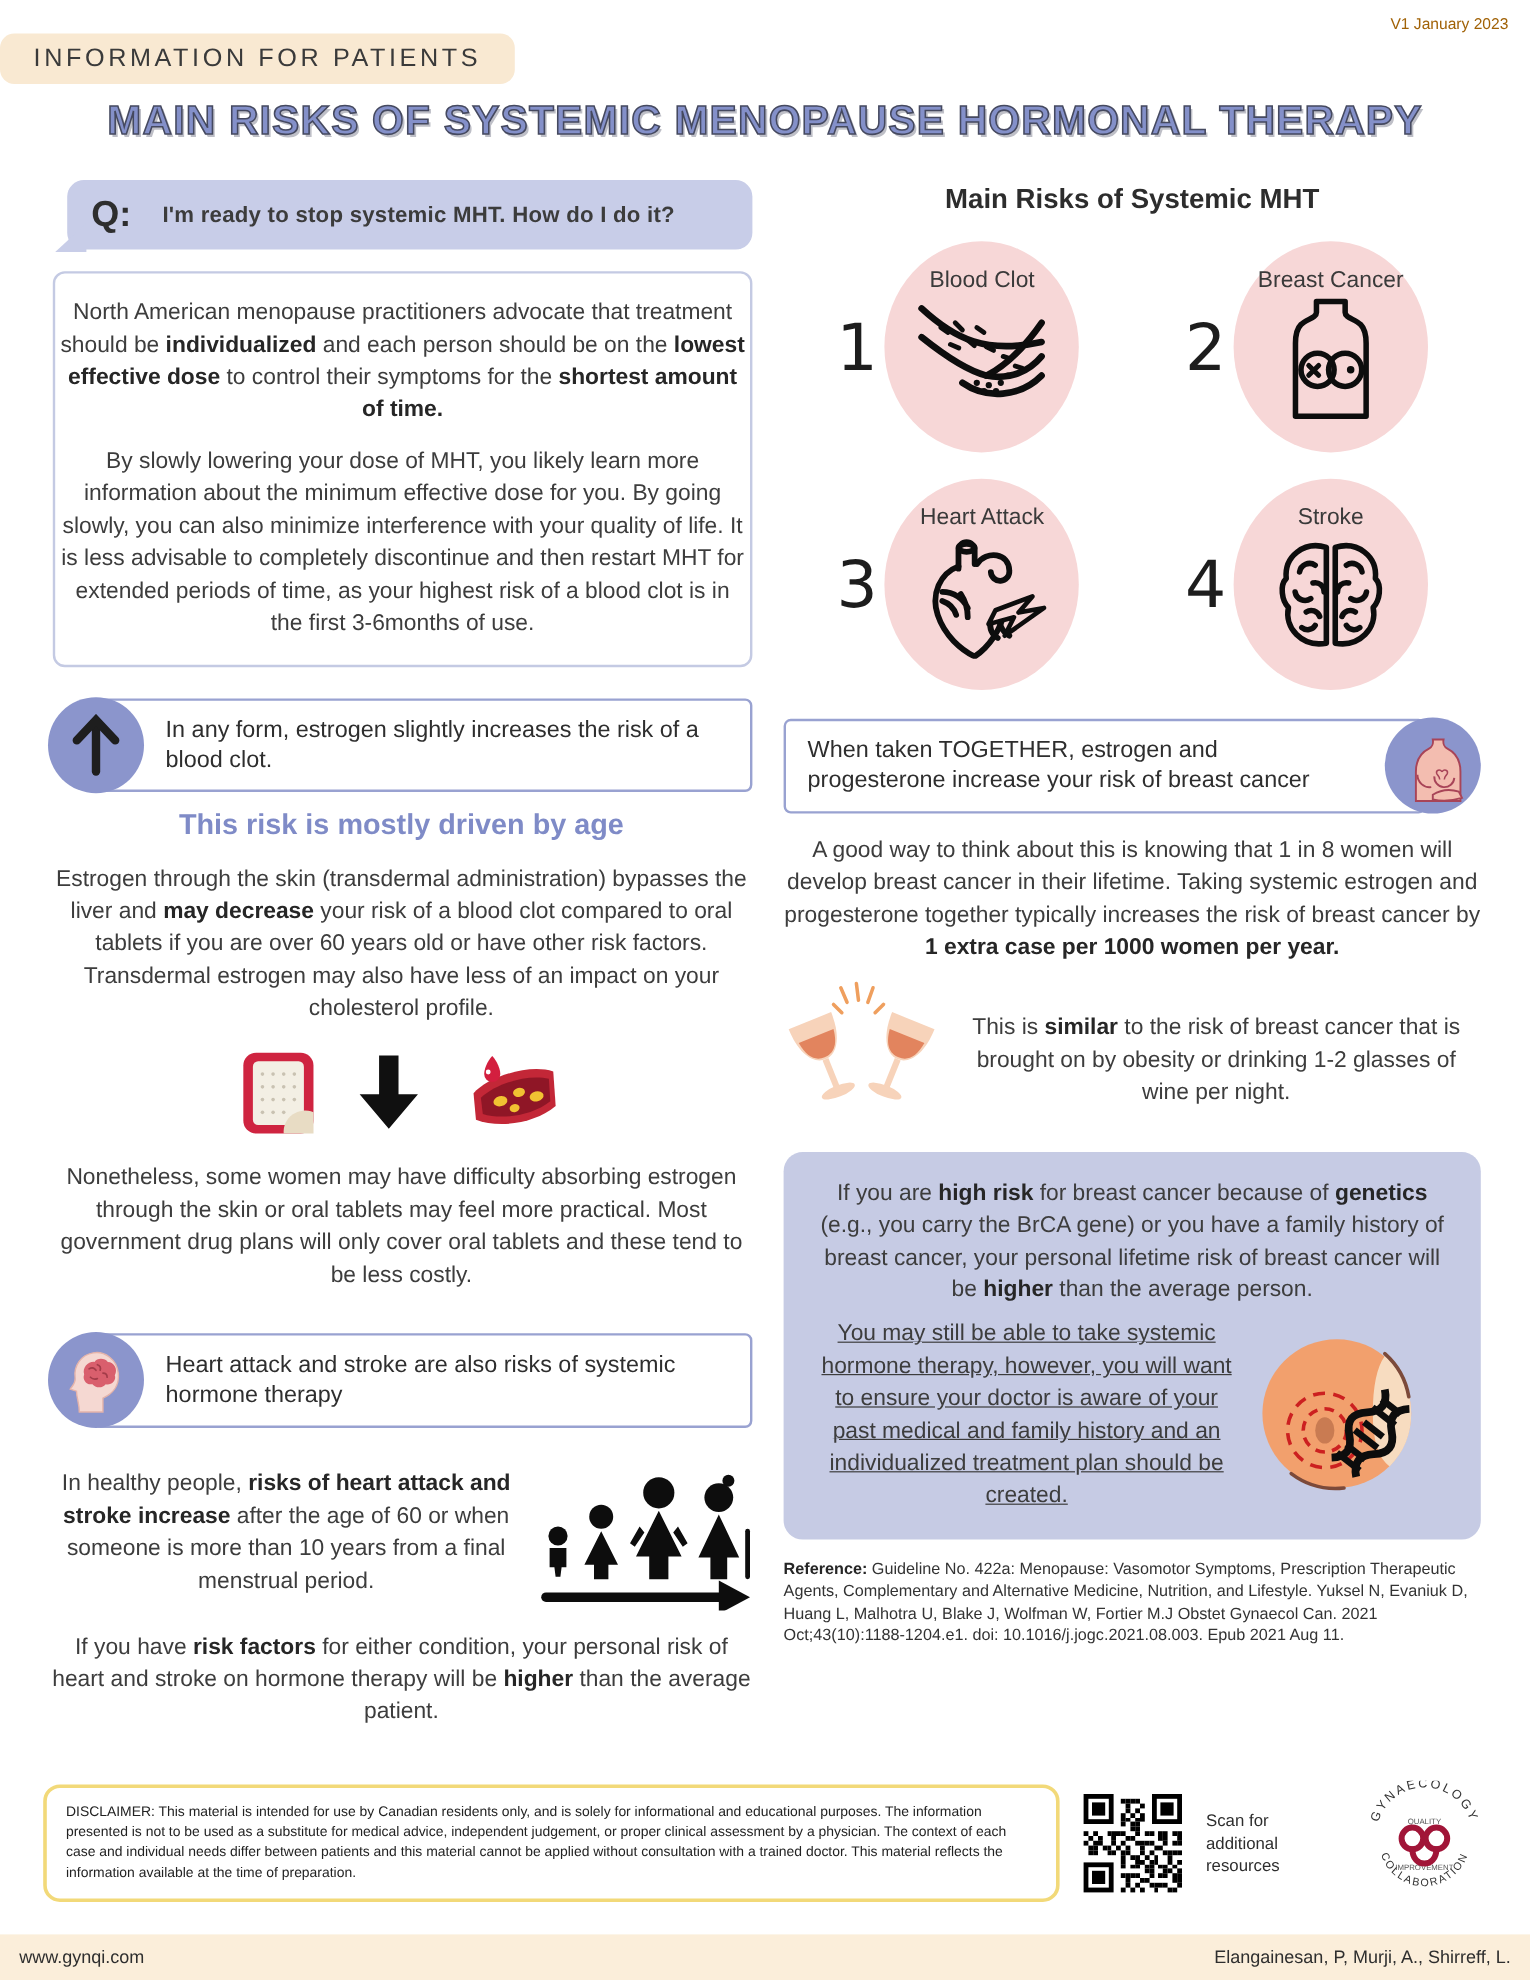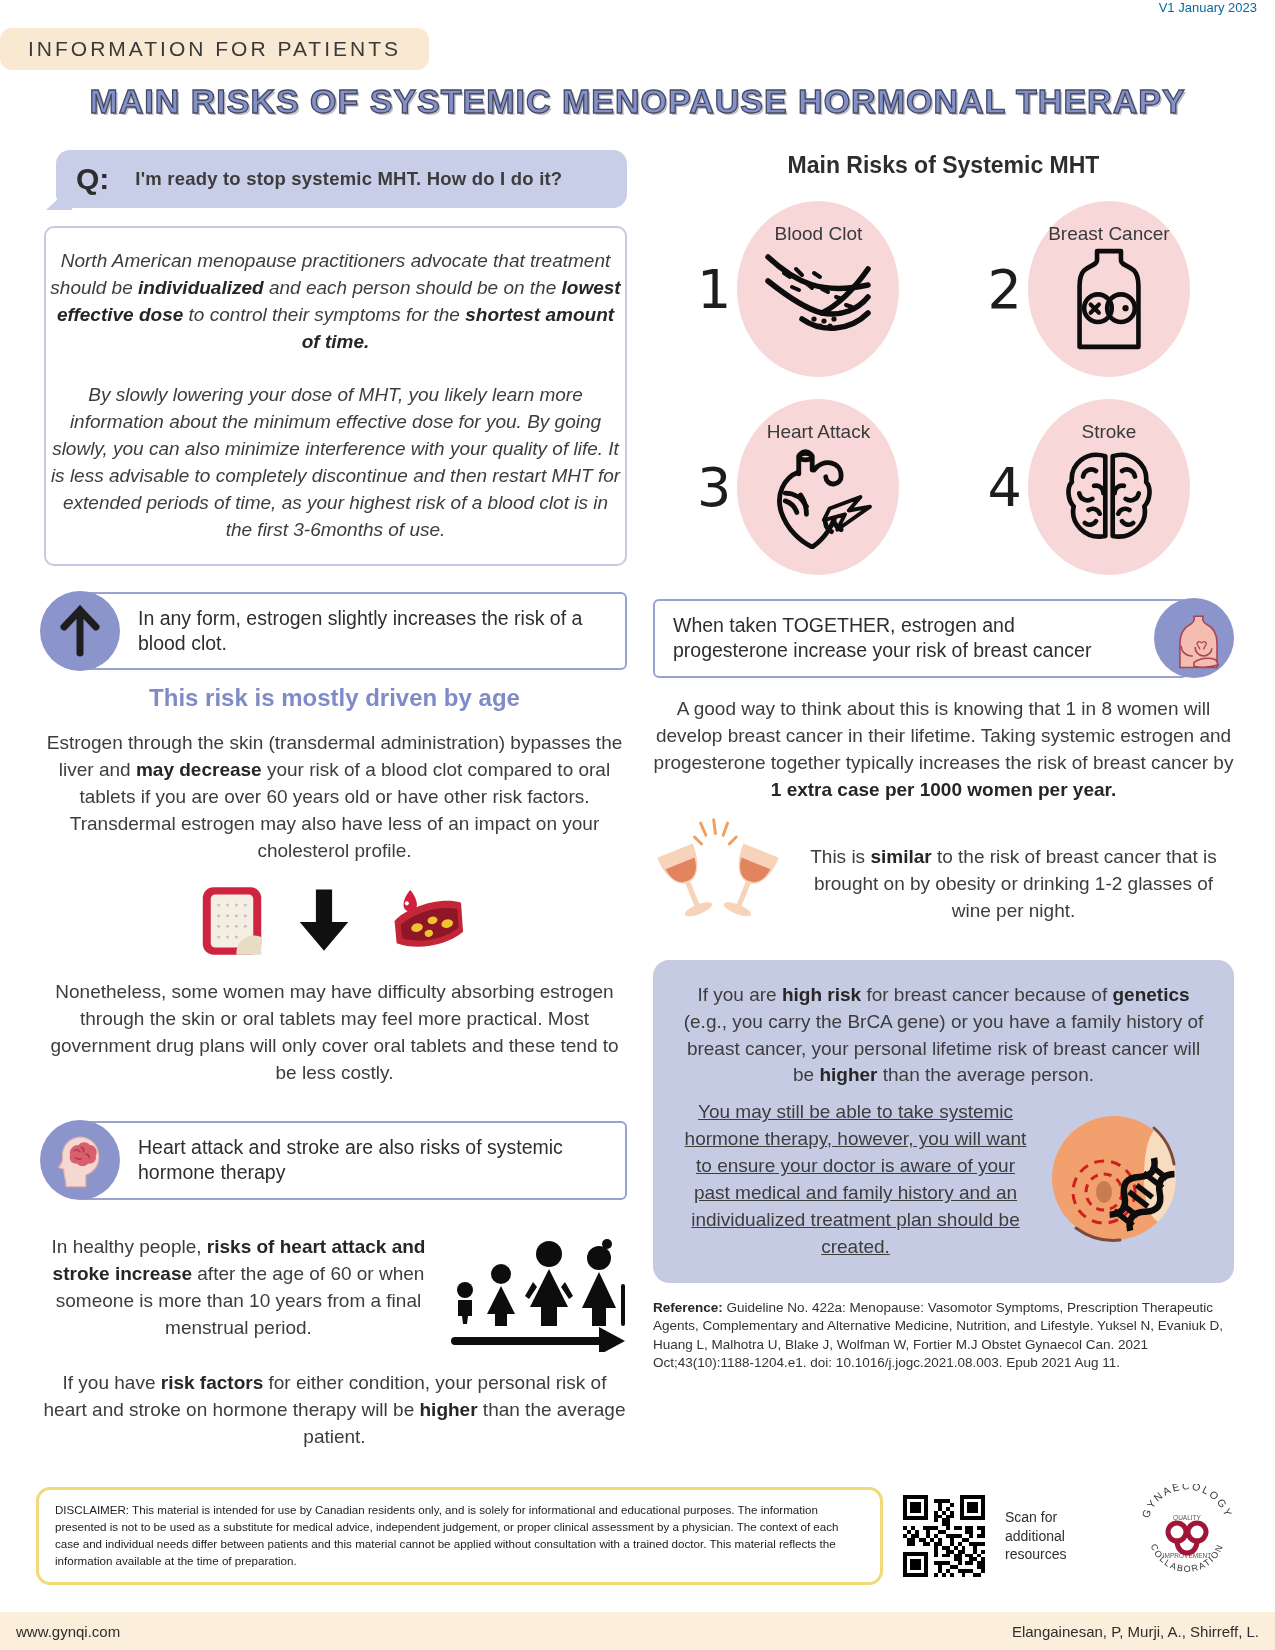--- a/index.html
+++ b/index.html
@@ -1,20 +1,20 @@
 <!DOCTYPE html>
 <html><head>
 <meta charset="utf-8">
 <style>
   * { margin:0; padding:0; box-sizing:border-box; }
   html,body { width:1275px; height:1650px; background:#fff; font-family:"Liberation Sans", sans-serif; color:#3d3d3d; }
   .page { position:relative; width:1275px; height:1650px; overflow:hidden; background:#fff; }
 
   
-  .version { position:absolute; top:0; right:18px; font-size:13px; color:#0369a1; }
+  .version { position:absolute; top:12px; right:18px; font-size:13px; color:#a16207; }
   .badge-row { position:absolute; top:28px; left:0; right:0; text-align:left; }
   .badge { display:inline-block; background:#f9e9d2; color:#3a3a3a; font-size:21px; letter-spacing:3px;
            padding:9px 28px; border-radius:12px; font-weight:400; }
   .title-row { position:absolute; top:82px; left:0; right:0; text-align:center; }
   .main-title { font-size:34px; font-weight:800; letter-spacing:1px; color:#8490c9;
                 -webkit-text-stroke:1.3px #45495f; text-shadow:2px 2px 0 rgba(69,73,95,.35); }
 
   
   .cols { position:absolute; top:148px; left:42px; width:1192px; display:flex; gap:26px; }
   .col-left  { width:585px; }
@@ -24,22 +24,22 @@
   .b { font-weight:700; color:#262626; }
 
   
   .qbubble { position:relative; background:#c8cde8; border-radius:14px; padding:12px 20px;
              display:flex; align-items:center; gap:26px; margin:2px 0 18px 14px; }
   .qbubble::after { content:""; position:absolute; left:-10px; bottom:-2px; width:0; height:0;
                     border-right:26px solid #c8cde8; border-top:24px solid transparent; }
   .q-label { font-size:30px; font-weight:800; color:#2e2e2e; }
   .q-text  { font-size:18.5px; font-weight:700; color:#3c3c3c; letter-spacing:.2px; }
 
-  .intro-box { border:2px solid #c4cae3; border-radius:10px; background:#fff; padding:20px 3px; margin-left:2px;font-style:italic; }
-  .intro-box p + p { margin-top:26px; }
+  .intro-box { border:2px solid #c4cae3; border-radius:10px; background:#fff; padding:20px 3px; margin-left:2px; }
+  .intro-box p + p { margin-top:16px; }
 
   
   .banner { position:relative; margin:26px 0 10px 36px; }
   .banner .bcircle { position:absolute; left:-38px; top:50%; transform:translateY(-50%);
                      width:80px; height:80px; border-radius:50%; background:#8b95cc;
                      display:flex; align-items:center; justify-content:center; z-index:2; }
   .banner .bbox { border:2px solid #99a2d1; background:#fff; border-radius:6px;
                   padding:12px 18px 12px 58px; font-size:19.5px; font-weight:400;
                   color:#2e2e2e; line-height:1.3; }
   .banner.right { margin:0 46px 10px 0; }

